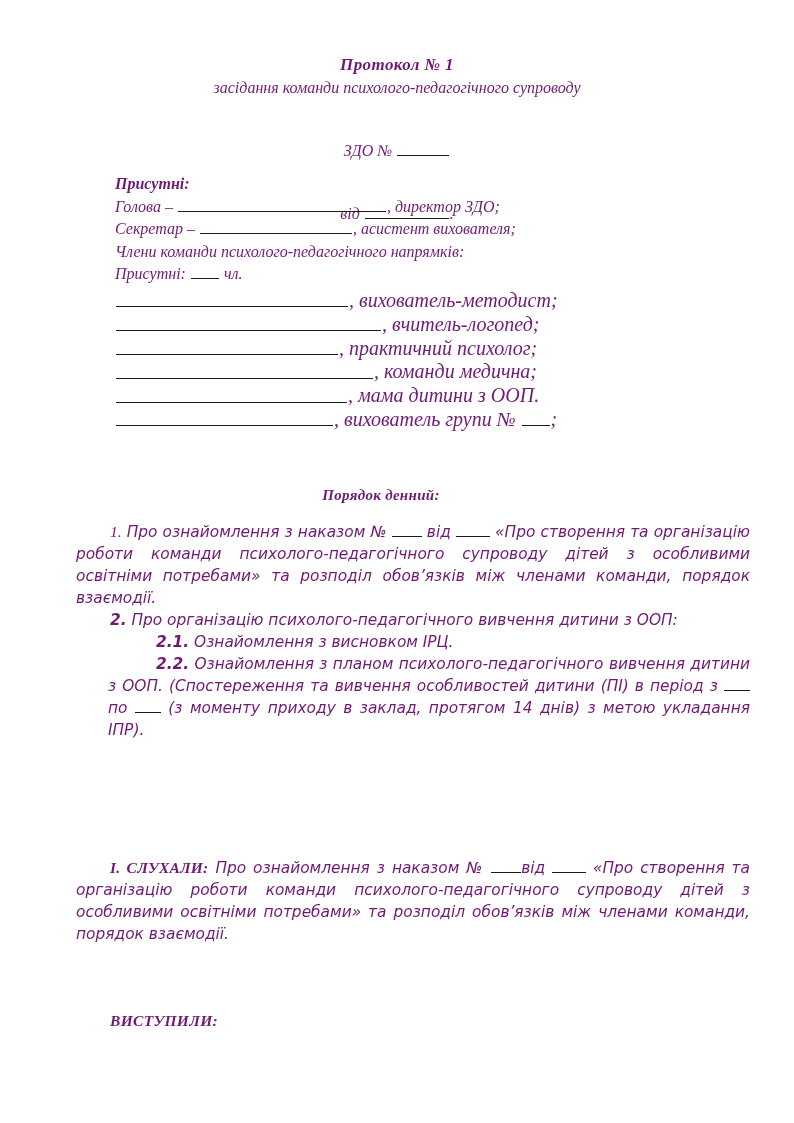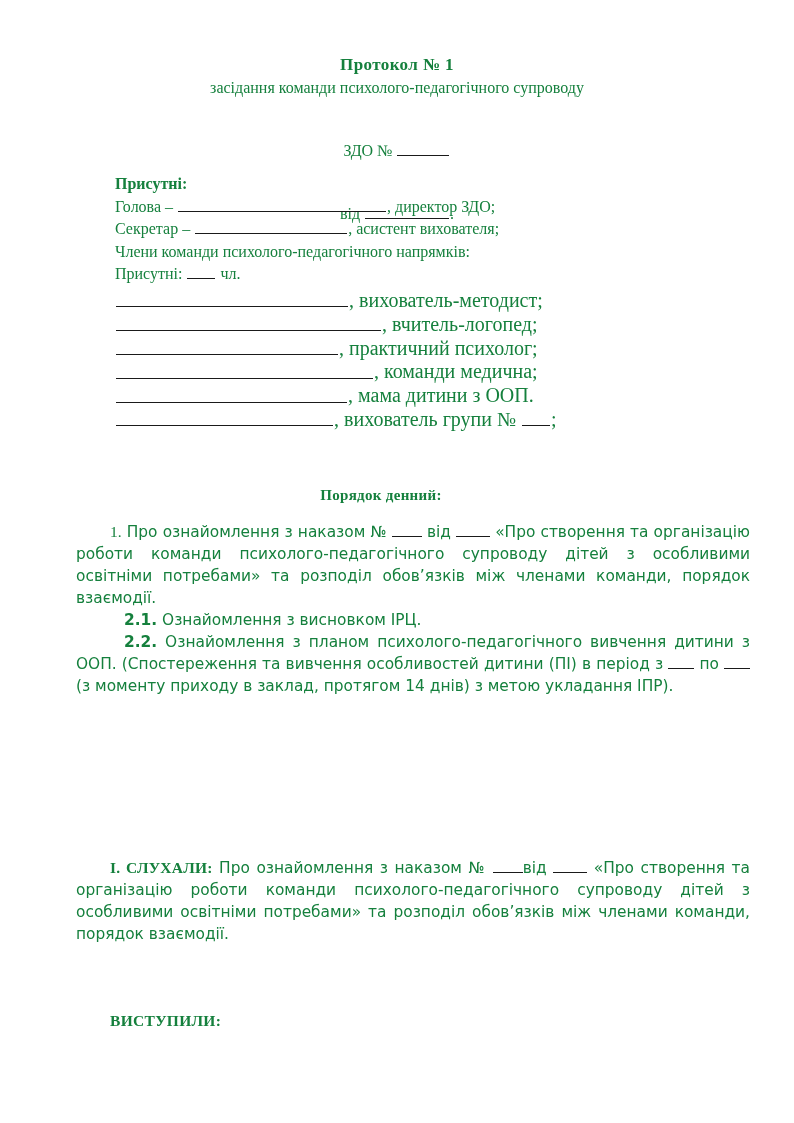--- a/index.html
+++ b/index.html
@@ -6,22 +6,23 @@
     margin: 0;
     padding: 0;
     background: #ffffff;
   }
   .page {
     position: relative;
     width: 794px;
     height: 1123px;
     background: #ffffff;
     overflow: hidden;
-    color: #15803d;
-    font-family: "Liberation Serif", "DejaVu Serif", serif;
+    color: #701a75;
+    font-family: "Liberation Serif", "DejaVu Serif", serif;
+    font-style: italic;
   }
 
   
   .title-block {
     position: absolute;
     left: 60px;
     top: 54px;
     width: 674px;
     text-align: center;
   }
@@ -111,21 +112,21 @@
     text-justify: inter-word;
   }
   #agenda-body { top: 521px; }
   #listened-body { top: 857px; }
 
   .para {
     margin: 0;
     text-indent: 34px;
     text-align: justify;
   }
-  .para.deep { text-indent: 48px; }
+  .para.deep { text-indent: 48px; margin-left: 32px; }
 
   .num-serif {
     font-family: "Liberation Serif", "DejaVu Serif", serif;
     font-size: 15.5px;
   }
   .num-bold {
     font-weight: bold;
   }
   .lbl-serif-bold {
     font-family: "Liberation Serif", "DejaVu Serif", serif;
@@ -214,20 +215,23 @@
   </div>
 
   <div class="agenda-heading">Порядок денний:</div>
 
   <div class="body-block" id="agenda-body">
 
     <p class="para">
       <span class="num-serif">1.</span><span> Про ознайомлення з наказом № </span><span class="u-inline w30"></span><span> від </span><span class="u-inline w34"></span><span> «Про створення та організацію роботи команди психолого-педагогічного супроводу дітей з особливими освітніми потребами» та розподіл обов’язків між членами команди, порядок взаємодії.</span>
     </p>
 
+    <p class="para">
+      <span class="num-bold">2.</span><span> Про організацію психолого-педагогічного вивчення дитини з ООП:</span>
+    </p>
 
     <p class="para deep">
       <span class="num-bold">2.1.</span><span> Ознайомлення з висновком ІРЦ.</span>
     </p>
 
     <p class="para deep">
       <span class="num-bold">2.2.</span><span> Ознайомлення з планом психолого-педагогічного вивчення дитини  з ООП. (Спостереження та вивчення особливостей дитини (ПІ) в період з </span><span class="u-inline w26"></span><span> по </span><span class="u-inline w26"></span><span> (з моменту приходу в заклад, протягом 14 днів) з метою укладання ІПР).</span>
     </p>
 
   </div>

